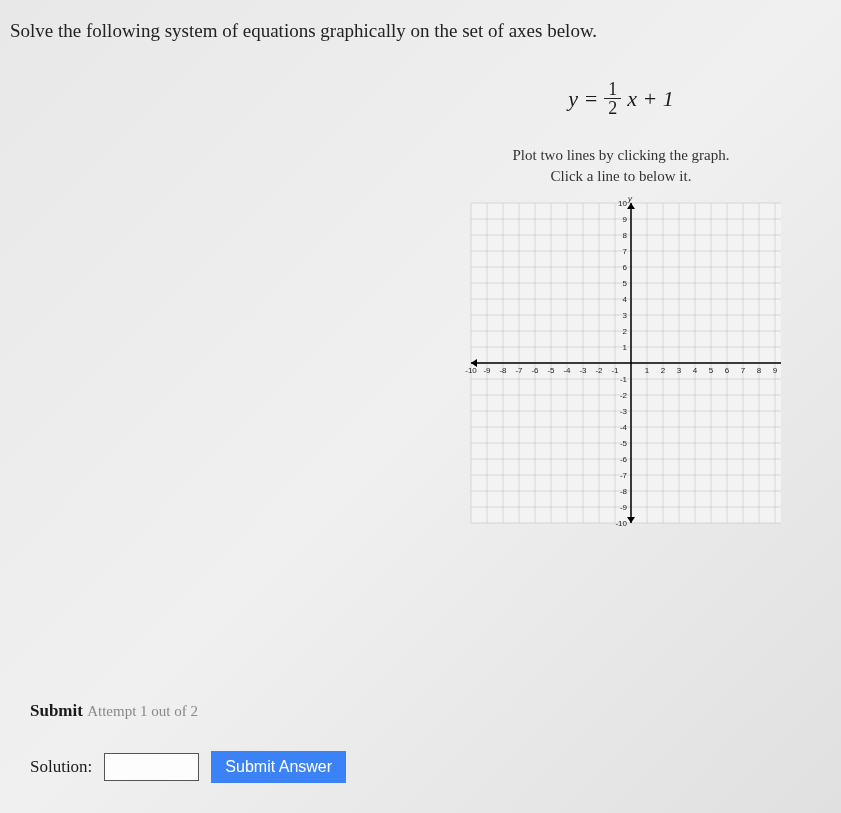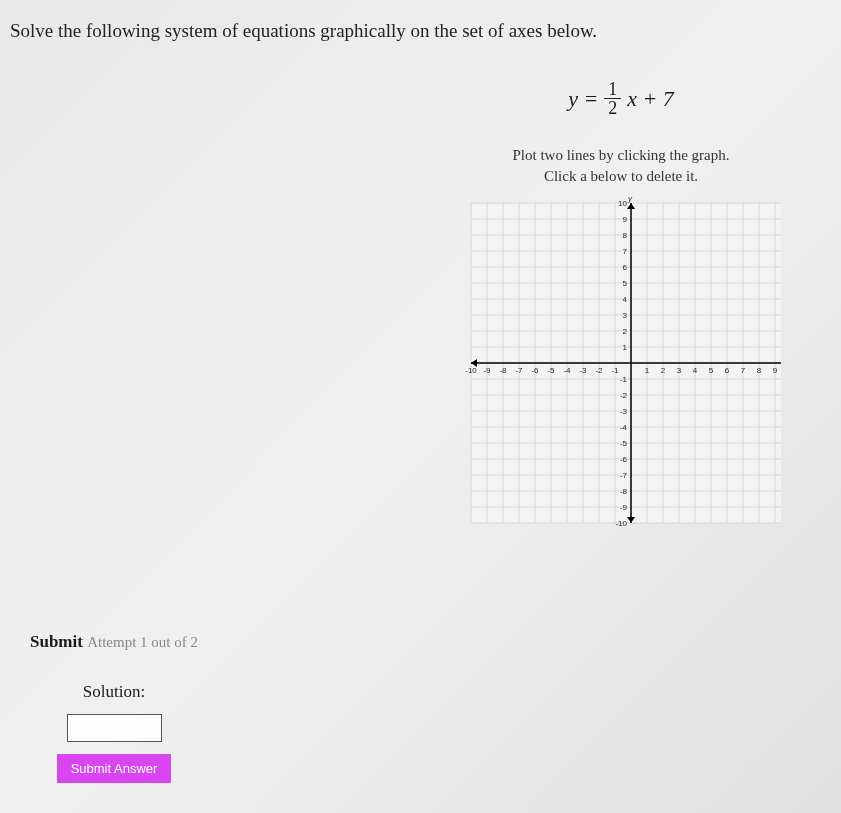--- a/index.html
+++ b/index.html
@@ -70,36 +70,35 @@
     .answer-label {
       font-size: 17px;
       margin-bottom: 30px;
     }
     .answer-label .bold { font-weight: bold; }
     .answer-label .attempt { color: #888; font-size: 15px; margin-top: 45px; }
     .solution-row {
       display: flex;
       align-items: center;
       gap: 12px;
-      flex-direction: column;
     }
     .solution-row label { font-size: 17px; }
     .solution-input {
       width: 95px;
       height: 28px;
       border: 1px solid #555;
       background: #fdfdfd;
       padding: 2px 4px;
       font-size: 14px;
     }
     .submit-btn {
-      background: #d946ef;
+      background: #3b82f6;
       color: #fff;
       border: none;
-      font-size: 13px;
+      font-size: 16px;
       padding: 7px 14px;
       cursor: pointer;
       font-family: Arial, sans-serif;
     }
     .grid-label {
       font-family: Arial, sans-serif;
       font-size: 8px;
       fill: #222;
     }
   </style>
@@ -109,26 +108,26 @@
 <div class="page">
   <div class="prompt">Solve the following system of equations graphically on the set of axes below.</div>
 
   <div class="equations-area">
     <div class="eq">
       <span>y =</span>
       <span class="frac">
         <span class="num">1</span>
         <span class="den">2</span>
       </span>
-      <span>x + 7</span>
+      <span>x + 1</span>
     </div>
 
     <div class="plot-instr">
       <div>Plot two lines by clicking the graph.</div>
-      <div>Click a below to delete it.</div>
+      <div>Click a line to below it.</div>
     </div>
 
     <div class="graph-wrap">
       <svg id="graph-svg" width="340" height="340">
         <rect x="10" y="10" width="320" height="320" fill="#f3f3f3" stroke="none"></rect>
         <g id="grid-lines">
             <line x1="10" x2="10" y1="10" y2="330" stroke="#bbb" stroke-width="0.5"></line>
             <line x1="10" x2="330" y1="330" y2="330" stroke="#bbb" stroke-width="0.5"></line>
             <line x1="26" x2="26" y1="10" y2="330" stroke="#bbb" stroke-width="0.5"></line>
             <line x1="10" x2="330" y1="314" y2="314" stroke="#bbb" stroke-width="0.5"></line>

